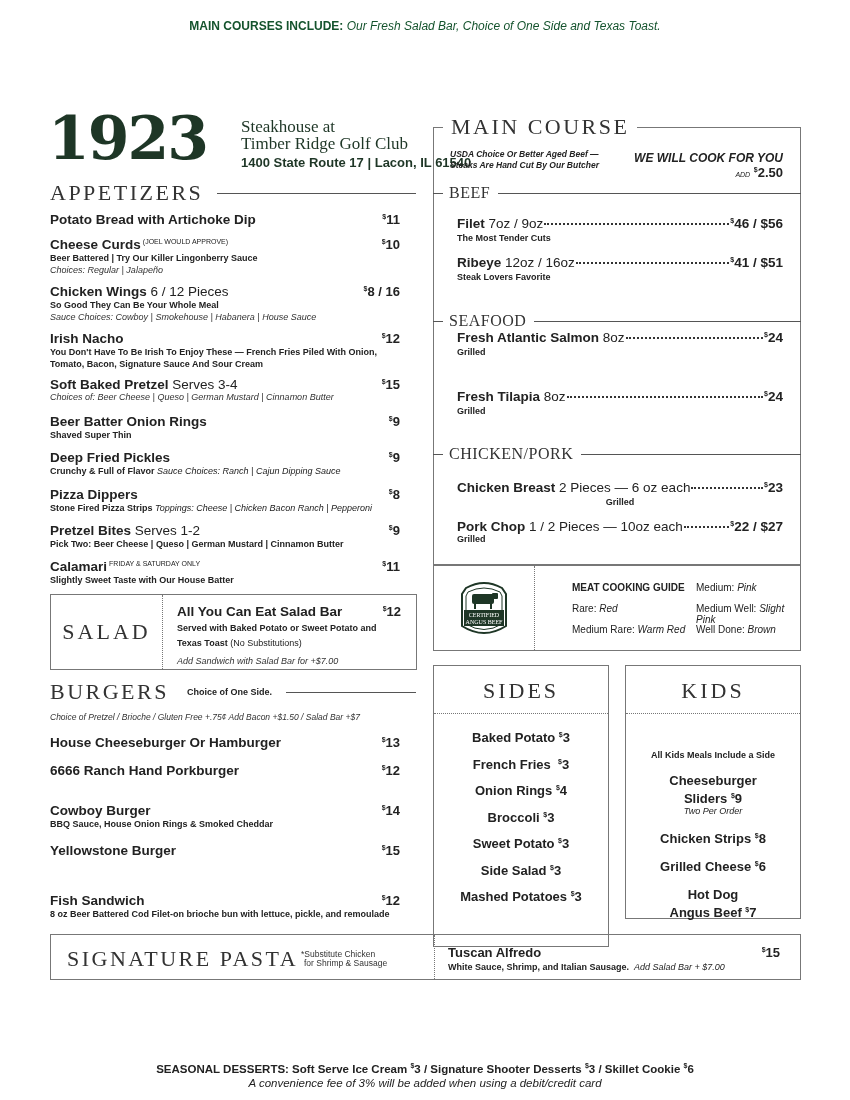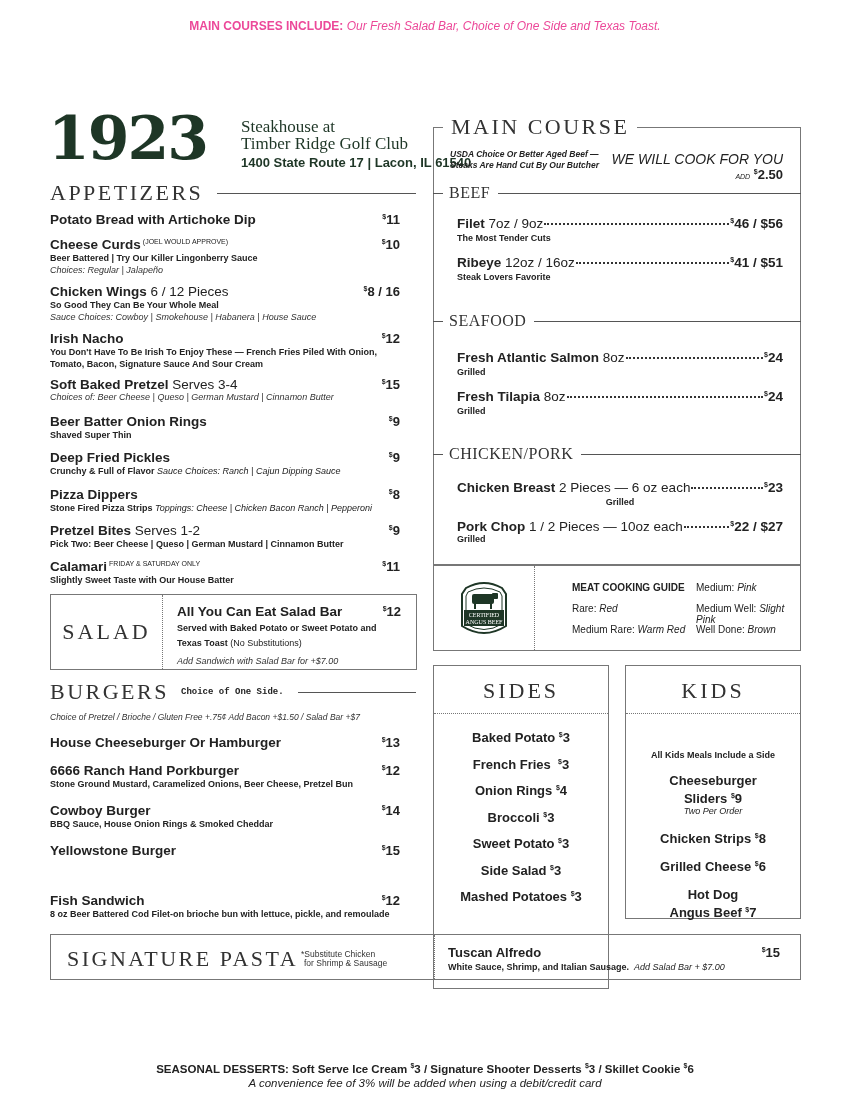--- a/index.html
+++ b/index.html
@@ -1,21 +1,21 @@
 <!DOCTYPE html>
 <html><head>
 <meta charset="utf-8">
 <style>
   * { box-sizing: border-box; margin: 0; padding: 0; }
   html, body { width: 850px; height: 1100px; background: #fff; }
   body { position: relative; font-family: "Liberation Sans", "DejaVu Sans", sans-serif; color: #222; overflow: hidden; }
   .abs { position: absolute; }
   .heading { font-family: "Liberation Serif", "DejaVu Serif", serif; color: #333; letter-spacing: 2px; }
 
-  .top-note { top: 19px; left: 0; width: 850px; text-align: center; font-size: 12px; color: #ec4899; }
+  .top-note { top: 19px; left: 0; width: 850px; text-align: center; font-size: 12px; color: #14532d; }
   .top-note b { font-weight: bold; }
   .top-note i { font-style: italic; }
 
   .logo-num { left: 48px; top: 108px; font-family: "DejaVu Serif", serif; font-weight: bold; font-size: 60px; color: #1e3626; letter-spacing: -2px; line-height: 1; }
   .logo-text { left: 241px; top: 118px; }
   .logo-text .l1, .logo-text .l2 { font-family: "Liberation Serif", serif; font-size: 17px; color: #1e3626; line-height: 17px; }
   .logo-text .addr { font-size: 13px; font-weight: bold; color: #1e3626; margin-top: 3px; }
 
   .sec-head { display: flex; align-items: center; }
   .sec-head .title { font-family: "Liberation Serif", serif; font-size: 22px; letter-spacing: 2.5px; color: #333; white-space: nowrap; }
@@ -179,37 +179,36 @@
     </div>
     <div style="font-size:9px; line-height:15px; margin-top:2px;">
       <b>Served with Baked Potato or Sweet Potato and Texas Toast</b> <span>(No Substitutions)</span>
     </div>
     <div style="font-size:9px; font-style:italic; color:#333; margin-top:5px;">Add Sandwich with Salad Bar for +$7.00</div>
   </div>
 </div>
 
 <div class="abs sec-head" style="left:50px; top:679px; width:366px;">
   <span class="title">BURGERS</span>
-  <span style="font-size:9px; font-weight:bold; margin-left:12px; white-space:nowrap;font-family:Liberation Mono, monospace;">Choice of One Side.</span>
+  <span style="font-size:9px; font-weight:bold; margin-left:18px; white-space:nowrap;">Choice of One Side.</span>
   <span class="rule"></span>
 </div>
 <div class="abs" style="left:50px; top:712px; font-size:8.5px; font-style:italic; color:#333;">Choice of Pretzel / Brioche / Gluten Free +.75¢  Add Bacon +$1.50 / Salad Bar +$7</div>
 
 <div class="item" style="top:735px;">
   <div class="row">
       <span class="name">House Cheeseburger Or Hamburger</span>
       <span class="price"><sup>$</sup><span>13</span></span>
     </div>
 </div>
 <div class="item" style="top:763px;">
   <div class="row">
       <span class="name">6666 Ranch Hand Porkburger</span>
       <span class="price"><sup>$</sup><span>12</span></span>
     </div>
-  <div class="desc">Stone Ground Mustard, Caramelized Onions, Beer Cheese, Pretzel Bun</div>
 </div>
 <div class="item" style="top:803px;">
   <div class="row">
       <span class="name">Cowboy Burger</span>
       <span class="price"><sup>$</sup><span>14</span></span>
     </div>
   <div class="desc">BBQ Sauce, House Onion Rings &amp; Smoked Cheddar</div>
 </div>
 <div class="item" style="top:843px;">
   <div class="row">
@@ -228,21 +227,21 @@
 <div class="abs mc-box"></div>
 <div class="abs" style="left:433px; top:127px; width:368px; height:1px; background:#777;"></div>
 <div class="abs" style="left:443px; top:114px; background:#fff; padding:0 8px;">
   <span class="heading" style="font-size:22px; letter-spacing:2.5px;">MAIN COURSE</span>
 </div>
 <div class="abs" style="left:450px; top:149px; font-size:8.5px; font-style:italic; font-weight:bold; line-height:11px;">
   <div>USDA Choice Or Better Aged Beef —</div>
   <div>Steaks Are Hand Cut By Our Butcher</div>
 </div>
 <div class="abs" style="right:67px; top:151px; text-align:right;">
-  <div style="font-size:14px; font-style:italic; font-weight:normal;margin-left:36px;">WE WILL COOK FOR YOU</div>
+  <div style="font-size:12px; font-style:italic; font-weight:bold;margin-left:36px;">WE WILL COOK FOR YOU</div>
   <div style="font-size:13px; font-weight:bold;"><span style="font-size:7px; font-style:italic; font-weight:normal;">ADD</span> <sup class="d">$</sup><span>2.50</span></div>
 </div>
 
 <div class="subsec" style="top:184px;">
   <span class="tick"></span>
     <span class="title">BEEF</span>
     <span class="rule"></span>
 </div>
 <div class="main-item" style="top:216px;">
   <div class="row">
@@ -259,21 +258,21 @@
       <span class="price"><sup class="d">$</sup><span>41 / $51</span></span>
     </div>
   <div class="desc">Steak Lovers Favorite</div>
 </div>
 
 <div class="subsec" style="top:312px;">
   <span class="tick"></span>
     <span class="title">SEAFOOD</span>
     <span class="rule"></span>
 </div>
-<div class="main-item" style="top:350px;">
+<div class="main-item" style="top:330px;">
   <div class="row">
       <span class="name"><span>Fresh Atlantic Salmon</span> <span class="light">8oz</span></span>
       <span class="dots"></span>
       <span class="price"><sup class="d">$</sup><span>24</span></span>
     </div>
   <div class="desc">Grilled</div>
 </div>
 <div class="main-item" style="top:389px;">
   <div class="row">
       <span class="name"><span>Fresh Tilapia</span> <span class="light">8oz</span></span>
@@ -319,21 +318,21 @@
   </svg>
   <div class="divider"></div>
   <div class="cell" style="left:118px; top:16px;"><b>MEAT COOKING GUIDE</b></div>
   <div class="cell" style="left:118px; top:37px;"><span>Rare:</span> <i>Red</i></div>
   <div class="cell" style="left:118px; top:58px;"><span>Medium Rare:</span> <i>Warm Red</i></div>
   <div class="cell" style="left:242px; top:16px;"><span>Medium:</span> <i>Pink</i></div>
   <div class="cell" style="left:242px; top:37px;"><span>Medium Well:</span> <i>Slight Pink</i></div>
   <div class="cell" style="left:242px; top:58px;"><span>Well Done:</span> <i>Brown</i></div>
 </div>
 
-<div class="box center-box" style="left:433px; top:665px; width:176px; height:324px;">
+<div class="box center-box" style="left:433px; top:665px; width:176px; height:282px;">
   <div class="box-title">SIDES</div>
   <div style="padding-top:16px;">
     <div class="ci" style="height:26.5px;"><span>Baked Potato</span> <sup class="d">$</sup><span>3</span></div>
     <div class="ci" style="height:26.5px;"><span>French Fries</span>&nbsp; <sup class="d">$</sup><span>3</span></div>
     <div class="ci" style="height:26.5px;"><span>Onion Rings</span> <sup class="d">$</sup><span>4</span></div>
     <div class="ci" style="height:26.5px;"><span>Broccoli</span> <sup class="d">$</sup><span>3</span></div>
     <div class="ci" style="height:26.5px;"><span>Sweet Potato</span> <sup class="d">$</sup><span>3</span></div>
     <div class="ci" style="height:26.5px;"><span>Side Salad</span> <sup class="d">$</sup><span>3</span></div>
     <div class="ci" style="height:26.5px;"><span>Mashed Potatoes</span> <sup class="d">$</sup><span>3</span></div>
   </div>

